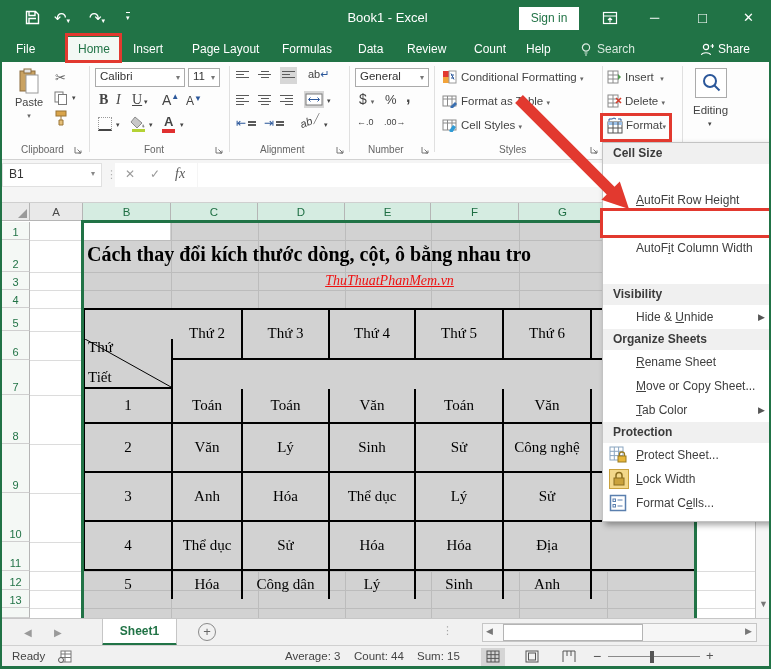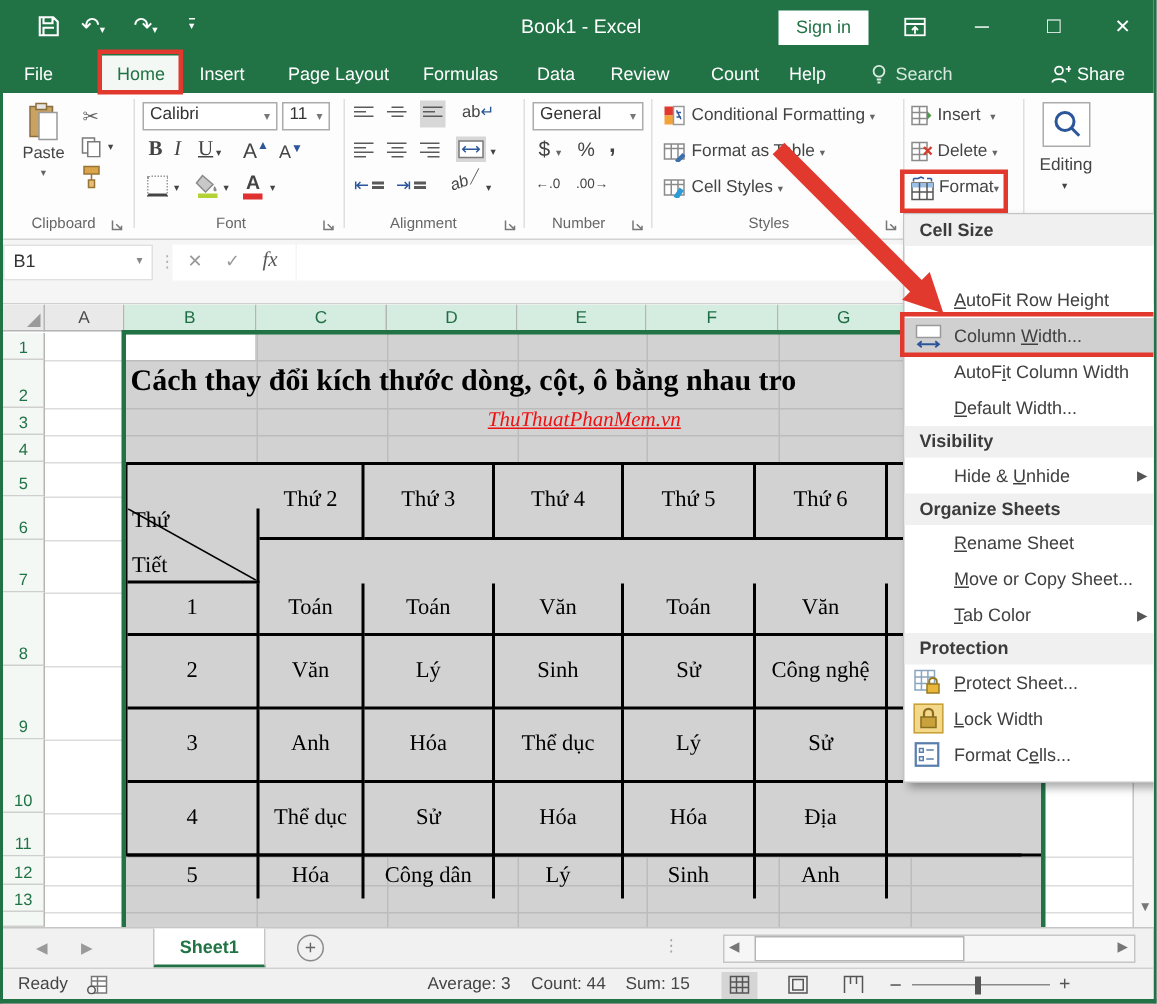--- a/index.html
+++ b/index.html
@@ -527,37 +527,25 @@
   </div>
 
   <div class="p" id="fmtmenu">
     <div class="mhdr" style="top:0;">Cell Size</div>
 
 
     <div class="mi" style="top:45px;">
       <span class="milbl"><span></span><u>A</u><span>utoFit Row Height</span></span>
     </div>
 
-    <div class="mi mihl" style="top:69px;">
-      <span class="mico">
-          <svg width="20" height="18" viewBox="0 0 20 18">
-            <rect x="2" y="2" width="16" height="8" fill="#fff" stroke="#9a9a9a"></rect>
-            <path d="M3 14.5h14 M5.5 12.5l-2.5 2 2.5 2 M14.5 12.5l2.5 2-2.5 2" fill="none" stroke="#2b579a" stroke-width="1.2"></path>
-          </svg>
-        </span>
-      <span class="milbl"><span>Column </span><u>W</u><span>idth...</span></span>
-    </div>
 
     <div class="mi" style="top:93px;">
       <span class="milbl"><span>AutoF</span><u>i</u><span>t Column Width</span></span>
     </div>
 
-    <div class="mi" style="top:117px;">
-      <span class="milbl"><span></span><u>D</u><span>efault Width...</span></span>
-    </div>
 
     <div class="mhdr" style="top:141px;">Visibility</div>
 
     <div class="mi" style="top:162px;">
       <span class="milbl"><span>Hide &amp; </span><u>U</u><span>nhide</span></span>
       <span class="subarr">▶</span>
     </div>
 
     <div class="mhdr" style="top:186px;">Organize Sheets</div>
 

